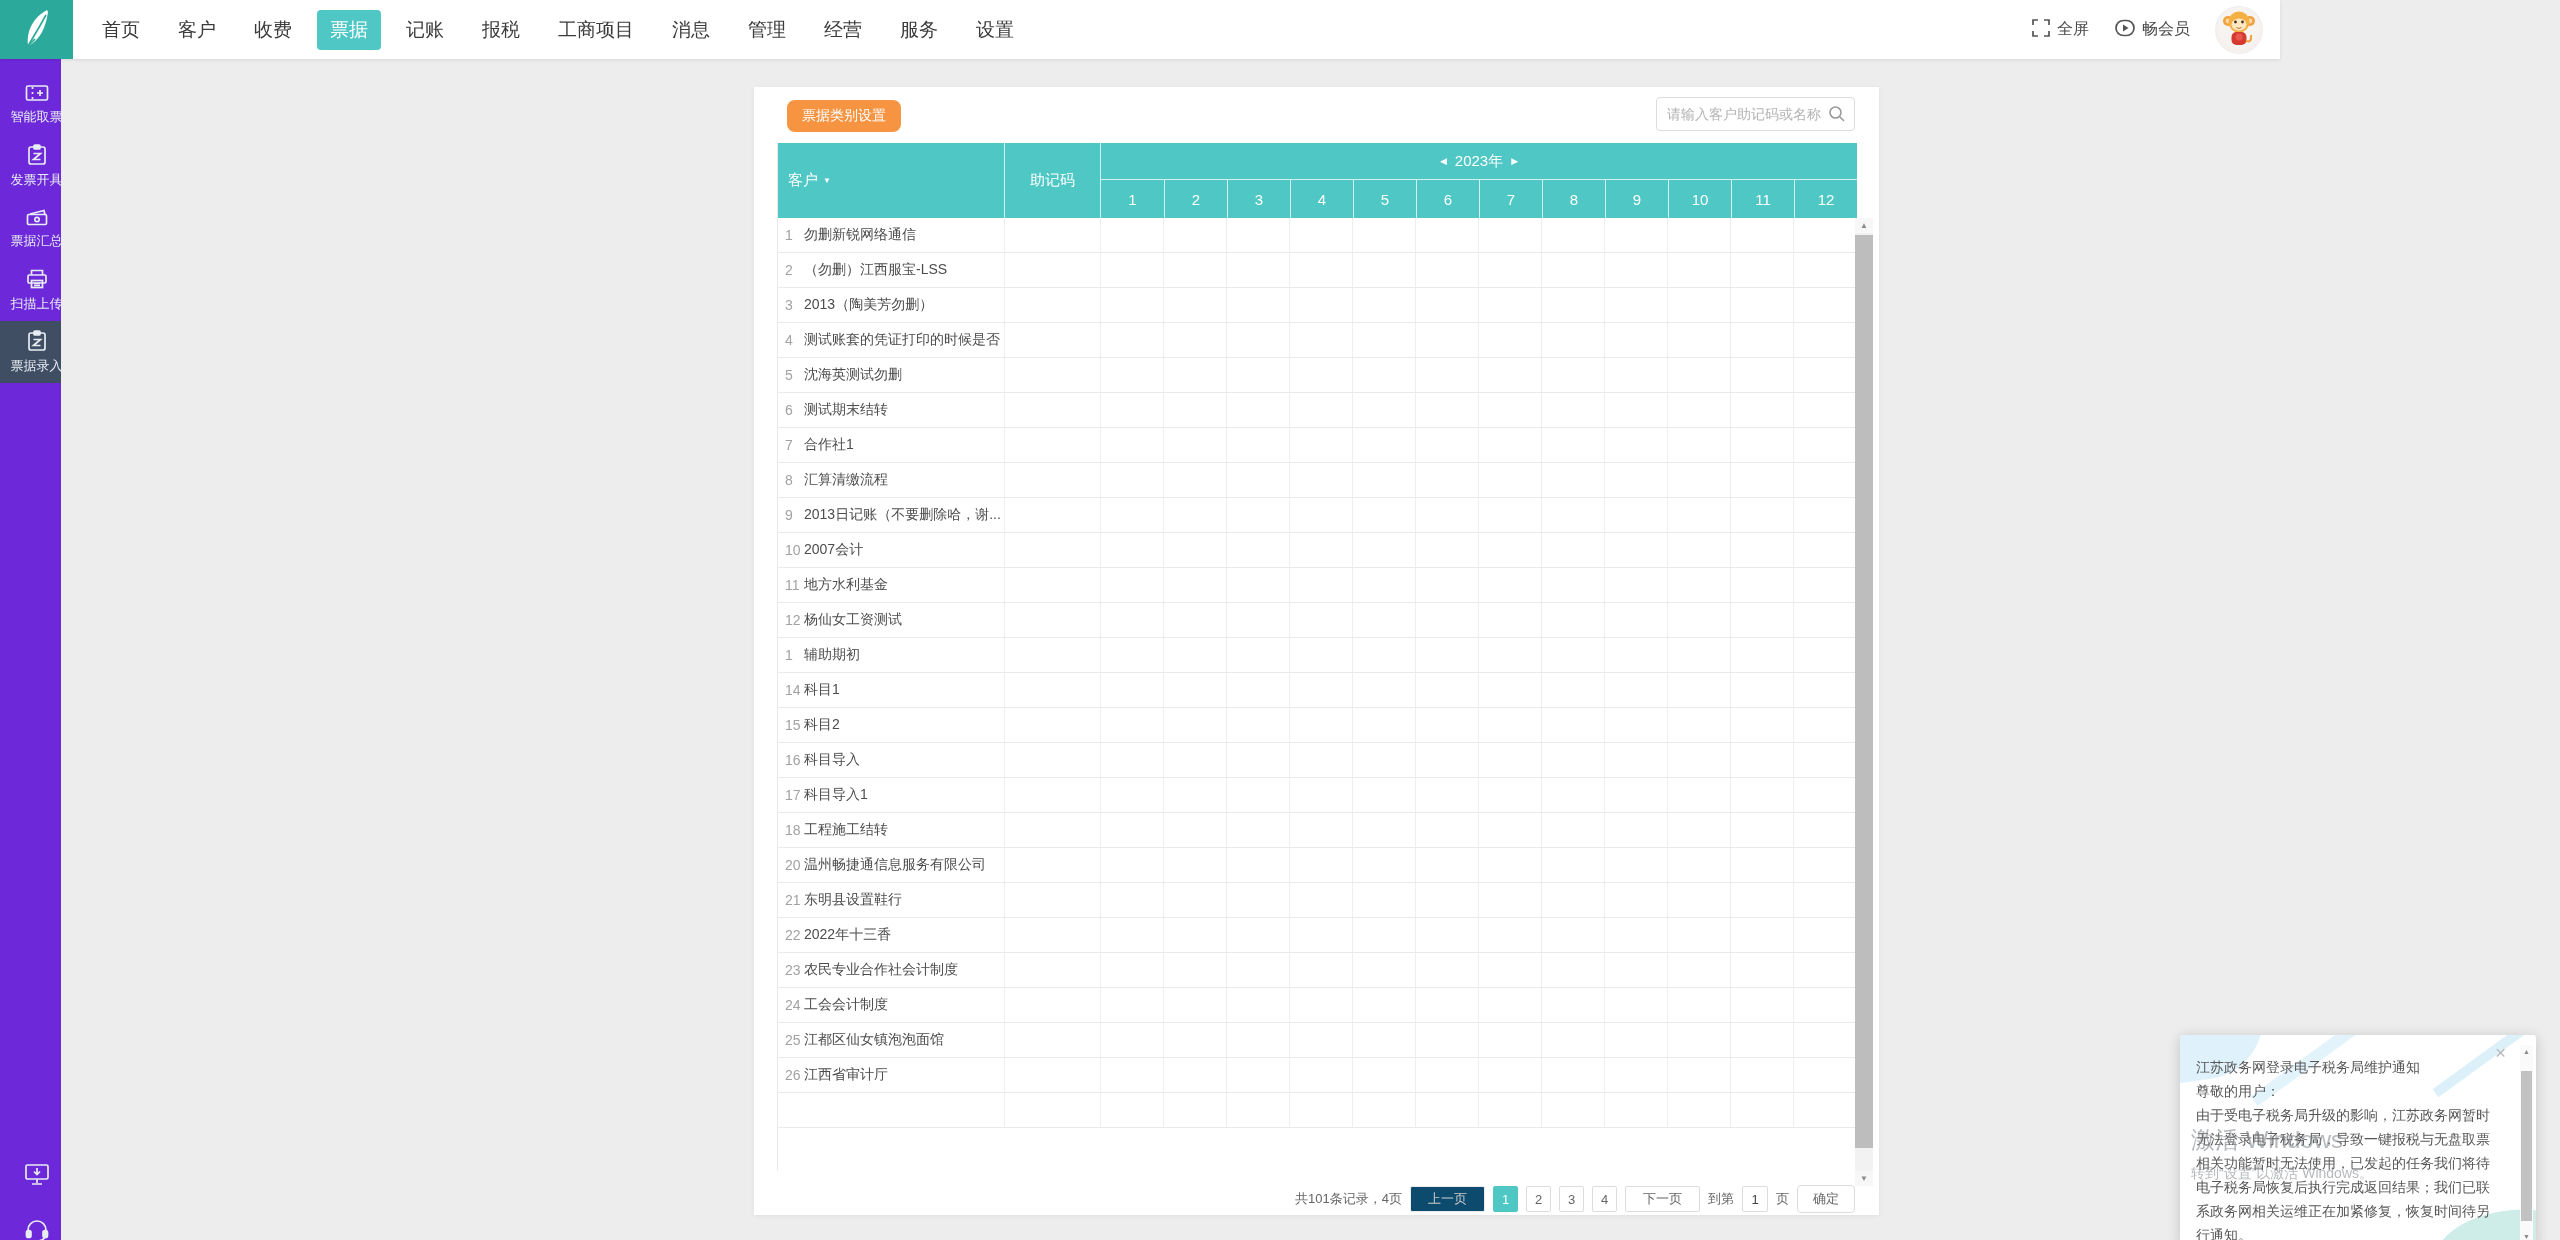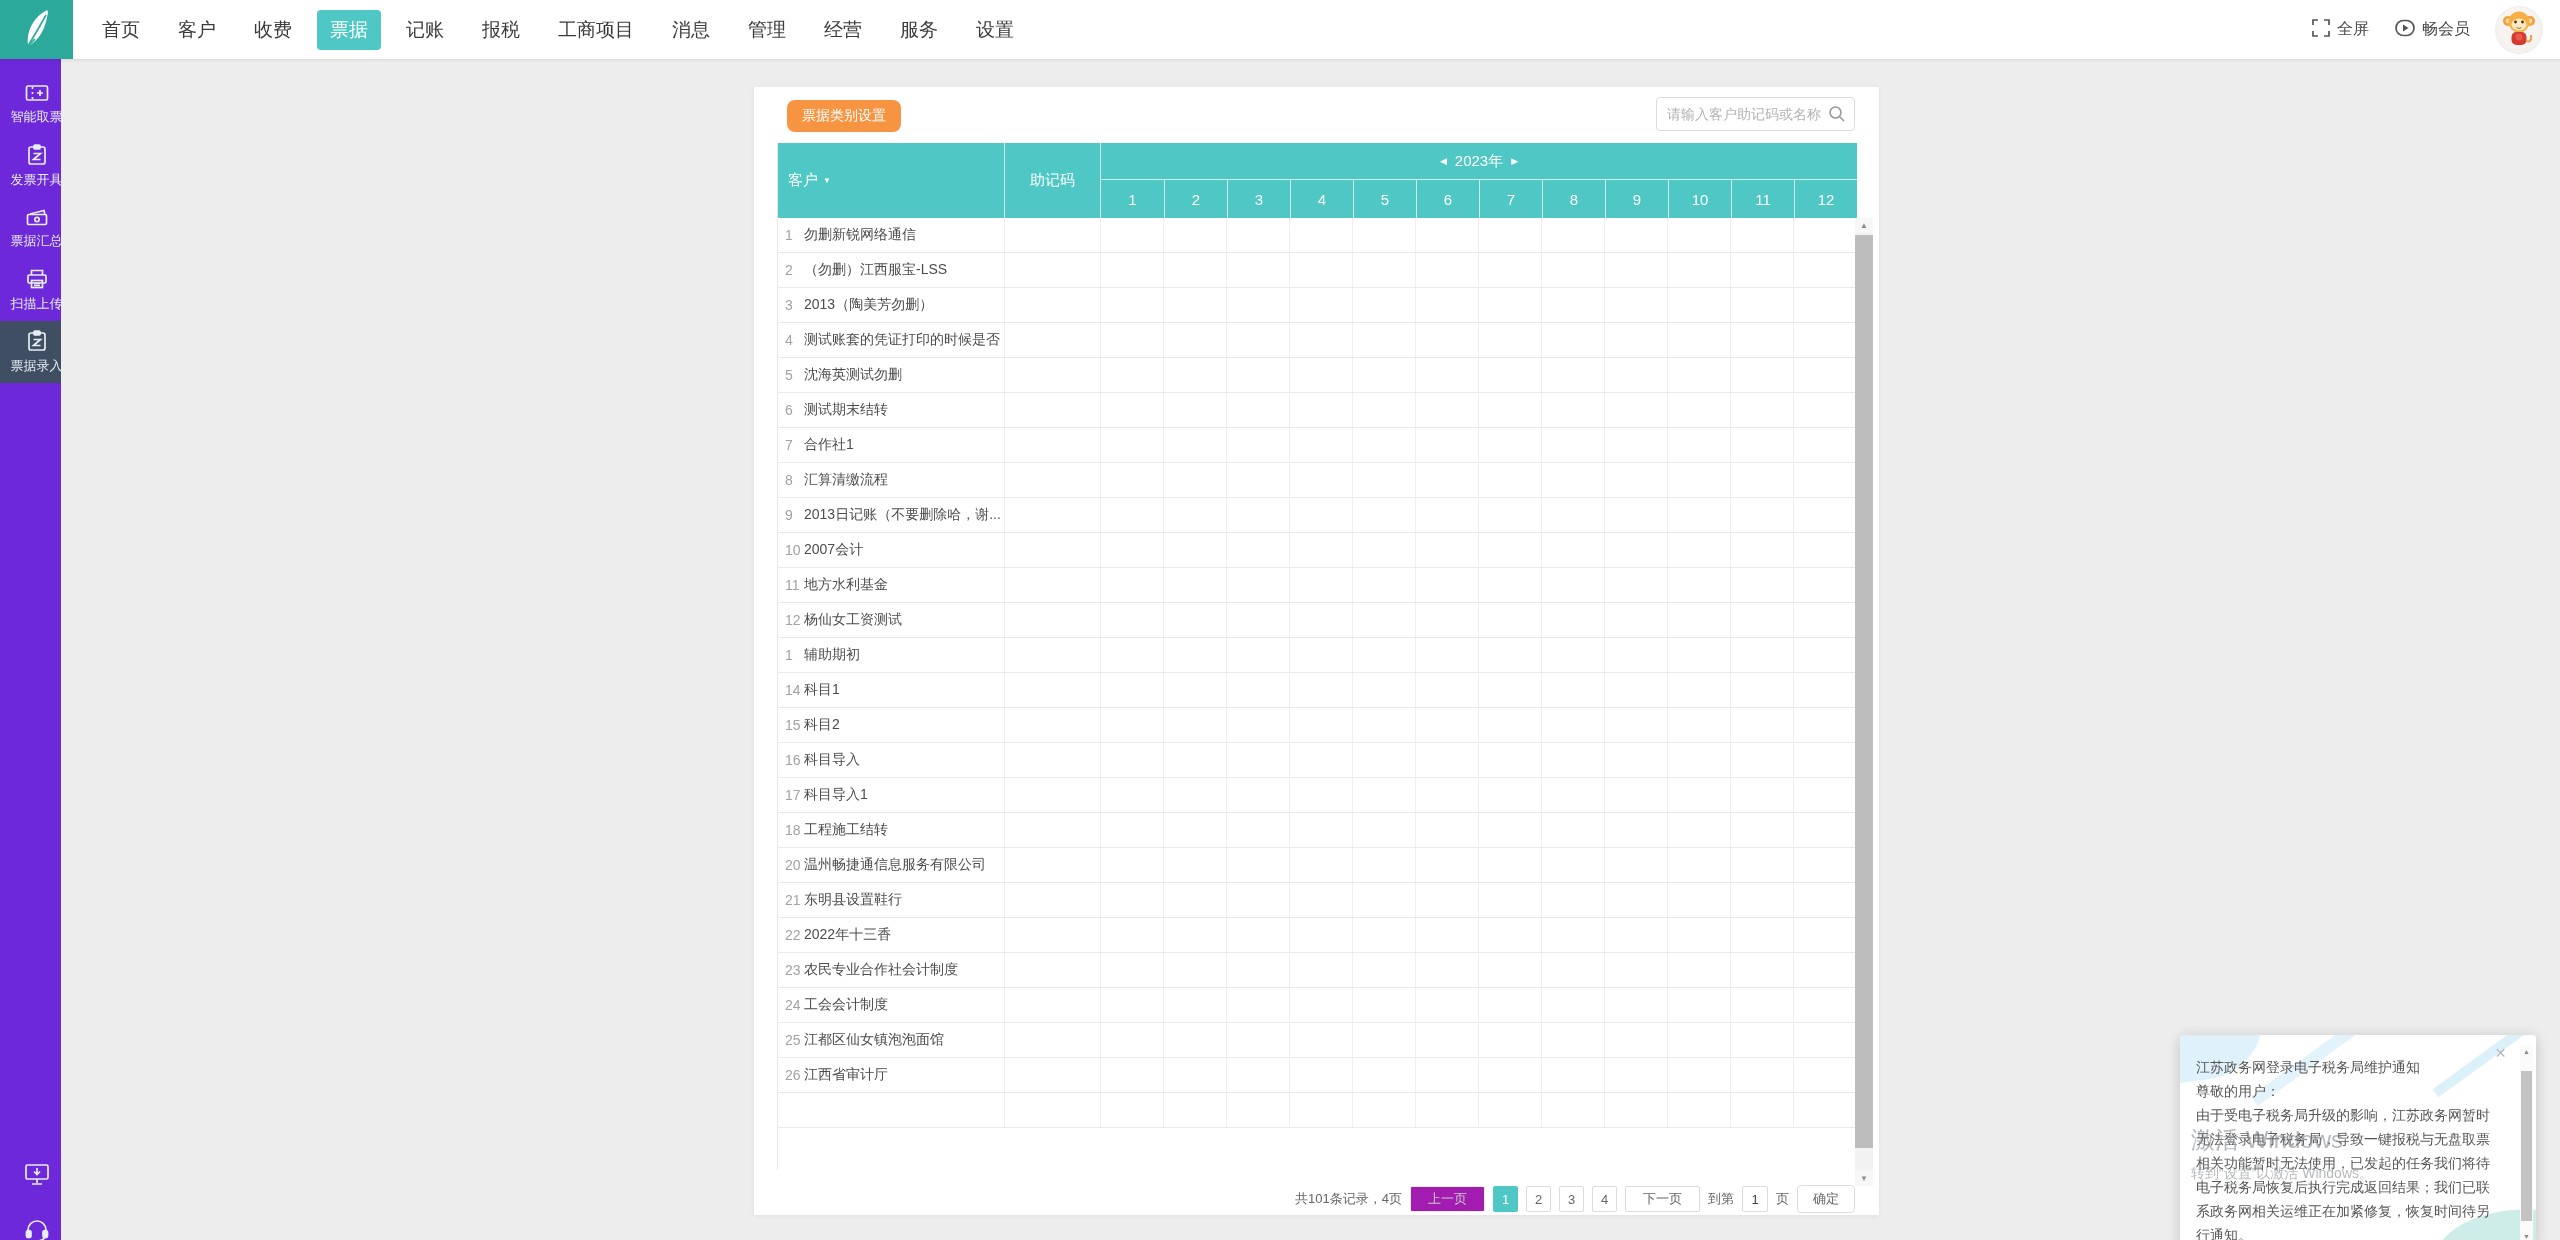--- a/index.html
+++ b/index.html
@@ -1,21 +1,21 @@
 <!DOCTYPE html>
 <html><head>
 <meta charset="utf-8">
 <style>
   * { margin:0; padding:0; box-sizing:border-box; }
   html,body { width:2560px; height:1240px; }
   body { font-family:"Liberation Sans","DejaVu Sans",sans-serif; }
   .app { position:relative; width:2560px; height:1240px; overflow:hidden; background:#ededee; }
 
   
-  .topnav { position:absolute; left:0; top:0; width:2560px; height:59px; background:#fff;
+  .topnav { position:absolute; left:0; top:0; width:2280px; height:59px; background:#fff;
             display:flex; align-items:center; box-shadow:0 1px 3px rgba(0,0,0,.10); z-index:10; }
   .logo { width:73px; height:59px; background:#2ba99a; display:flex; align-items:center; justify-content:center; flex:0 0 73px; }
   .nav-menu { display:flex; align-items:center; margin-left:16px; gap:12px; }
   .nav-item { font-size:19px; color:#3b3b3b; padding:7px 13px; border-radius:4px; cursor:pointer; white-space:nowrap; }
   .nav-item.active { background:#4ec7c5; color:#fff; }
   .nav-right { margin-left:auto; display:flex; align-items:center; gap:26px; padding-right:18px; }
   .nav-tool { display:flex; align-items:center; gap:7px; font-size:16px; color:#4a4a4a; cursor:pointer; }
   .avatar { width:46px; height:46px; border-radius:50%; background:#f6f1ee; overflow:hidden; display:flex; align-items:center; justify-content:center; cursor:pointer; box-shadow:0 0 0 1px #eee; }
 
   
@@ -63,21 +63,21 @@
   .vs-arrow { position:absolute; left:0; width:18px; height:15px; display:flex; align-items:center; justify-content:center;
               font-size:8px; color:#8b8b8b; background:#f7f7f7; cursor:pointer; }
   .vs-up { top:0; } .vs-down { bottom:0; }
   .vs-thumb { position:absolute; left:0; top:17px; width:18px; height:913px; background:#bdbdbd; cursor:pointer; }
 
   
   .pagination { position:absolute; right:24px; top:1098px; height:28px; display:flex; align-items:center; gap:8px;
                 font-size:13px; color:#666; }
   .pg-btn { height:26px; display:flex; align-items:center; justify-content:center; border:1px solid #dcdcdc;
             background:#fff; border-radius:2px; font-size:13px; color:#666; cursor:pointer; padding:0 17px; }
-  .pg-btn.disabled { background:#a21caf; border-color:#ebebeb; color:#c8c8c8; cursor:default; }
+  .pg-btn.disabled { background:#0c4a6e; border-color:#ebebeb; color:#c8c8c8; cursor:default; }
   .pg-page { width:25px; padding:0; }
   .pg-page.active { background:#4ec7c5; border-color:#4ec7c5; color:#fff; }
   .pg-goto-input { width:26px; height:26px; border:1px solid #dcdcdc; border-radius:2px; text-align:center; font-size:13px;
                    color:#444; outline:none; font-family:"Liberation Sans","DejaVu Sans",sans-serif; }
   .pg-confirm { height:28px; padding:0 15px; border-radius:4px; }
 
   
   .popup { position:absolute; left:2180px; top:1035px; width:356px; height:212px; background:#fff; border-radius:3px;
            box-shadow:0 2px 14px rgba(0,0,0,.18); overflow:hidden; z-index:20; }
   .deco { position:absolute; }

